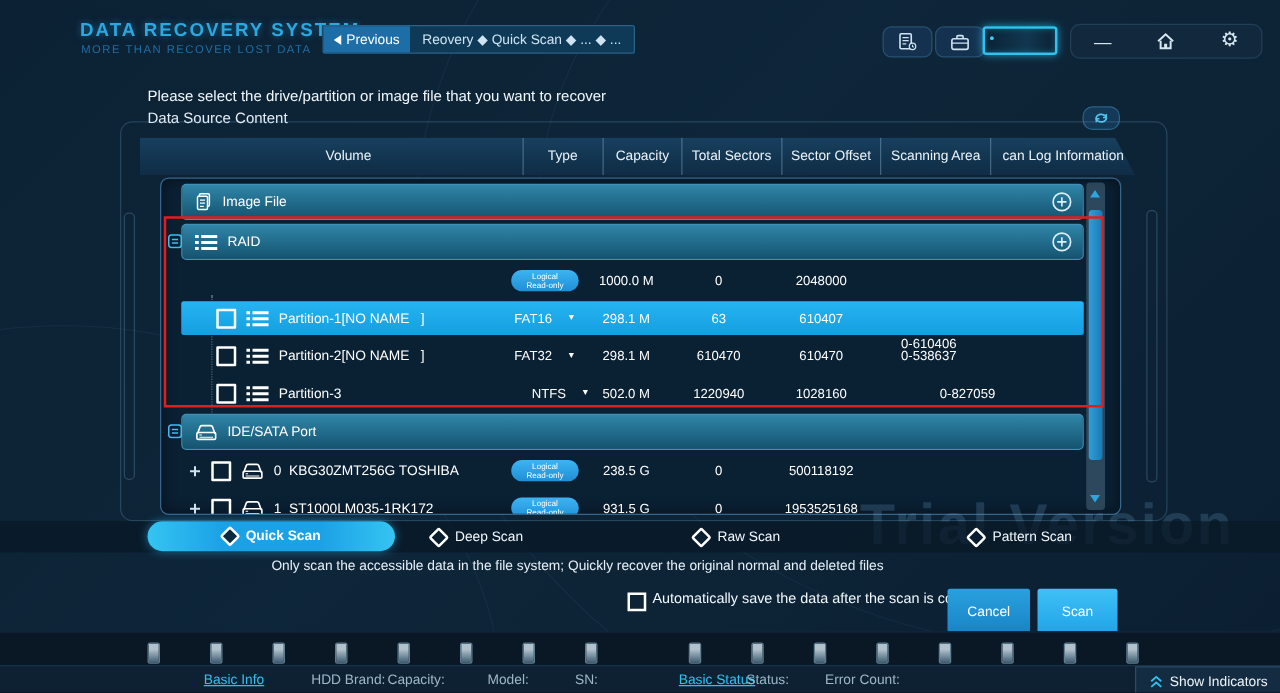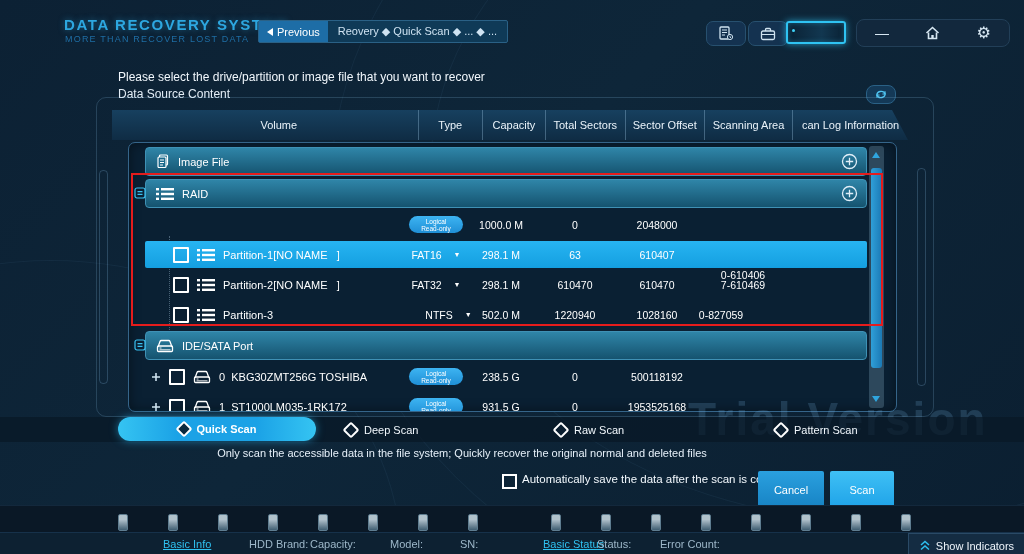--- a/index.html
+++ b/index.html
@@ -267,39 +267,39 @@
                 <rect x="0" y="10.6" width="3" height="2.4" fill="#fff"></rect>
                 <rect x="5" y="10.6" width="13" height="2.4" fill="#fff"></rect>
               </svg></span><span>Partition-2[NO NAME   ]</span></div>
           <div class="typesel" style="left: 291px;">
             <span>FAT32</span>
             <span class="arr">▼</span>
           </div>
           <div class="cell" style="left: 356px;">298.1 M</div>
           <div class="cell" style="left: 430px;">610470</div>
           <div class="cell" style="left: 512px;">610470</div>
-          <div class="cell" style="left: 598px;">7-610469</div>
+          <div class="cell" style="left: 598px;">0-538637</div>
         </div>
         <div class="trow">
           <div class="row-left" style="padding-left: 28px;"><span class="cbx"></span><span><svg width="18" height="14" viewBox="0 0 18 14">
                 <rect x="0" y="1" width="3" height="2.4" fill="#fff"></rect>
                 <rect x="5" y="1" width="13" height="2.4" fill="#fff"></rect>
                 <rect x="0" y="5.8" width="3" height="2.4" fill="#fff"></rect>
                 <rect x="5" y="5.8" width="13" height="2.4" fill="#fff"></rect>
                 <rect x="0" y="10.6" width="3" height="2.4" fill="#fff"></rect>
                 <rect x="5" y="10.6" width="13" height="2.4" fill="#fff"></rect>
               </svg></span><span>Partition-3</span></div>
           <div class="typesel" style="left: 291px; padding-left: 25px;">
             <span>NTFS</span>
             <span class="arr">▼</span>
           </div>
           <div class="cell" style="left: 356px;">502.0 M</div>
           <div class="cell" style="left: 430px;">1220940</div>
           <div class="cell" style="left: 512px;">1028160</div>
-          <div class="cell" style="left: 576px;">0-827059</div>
+          <div class="cell" style="left: 629px;">0-827059</div>
         </div>
         <div class="trow section">
           <span class="sec-exp expander">
             <svg width="12" height="12" viewBox="0 0 12 12">
               <rect x="1" y="1" width="10" height="10" rx="2" fill="none" stroke="#39c1f2" stroke-width="1.2"></rect>
               <path d="M3.5 4.6h5 M3.5 7.4h5" stroke="#39c1f2" stroke-width="1.2"></path>
             </svg>
           </span>
           <div class="row-left" style="padding-left: 10px;"><span><svg width="18" height="14" viewBox="0 0 18 14">
                 <path d="M2 8 4 2.5a1.5 1.5 0 0 1 1.4-1h7.2a1.5 1.5 0 0 1 1.4 1L16 8" fill="none" stroke="#fff" stroke-width="1.3"></path>

